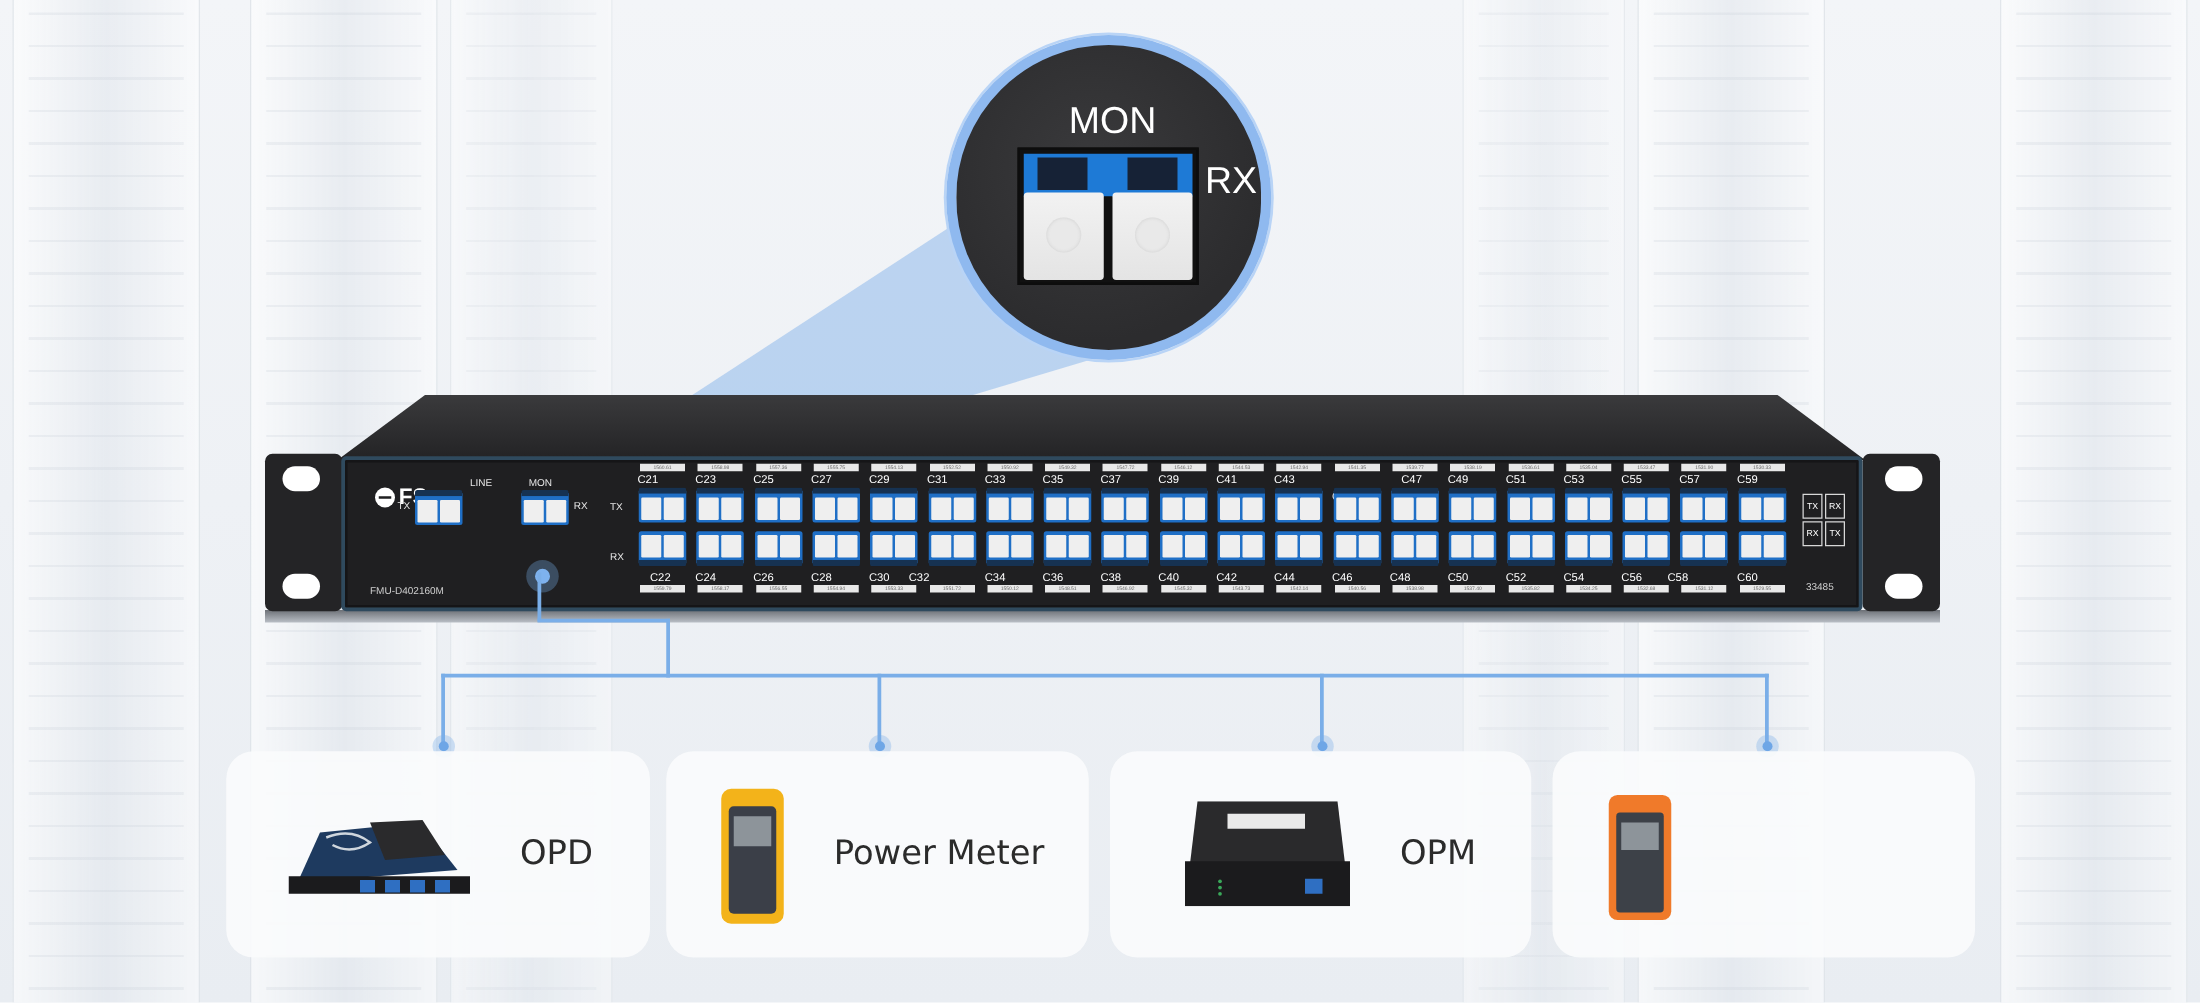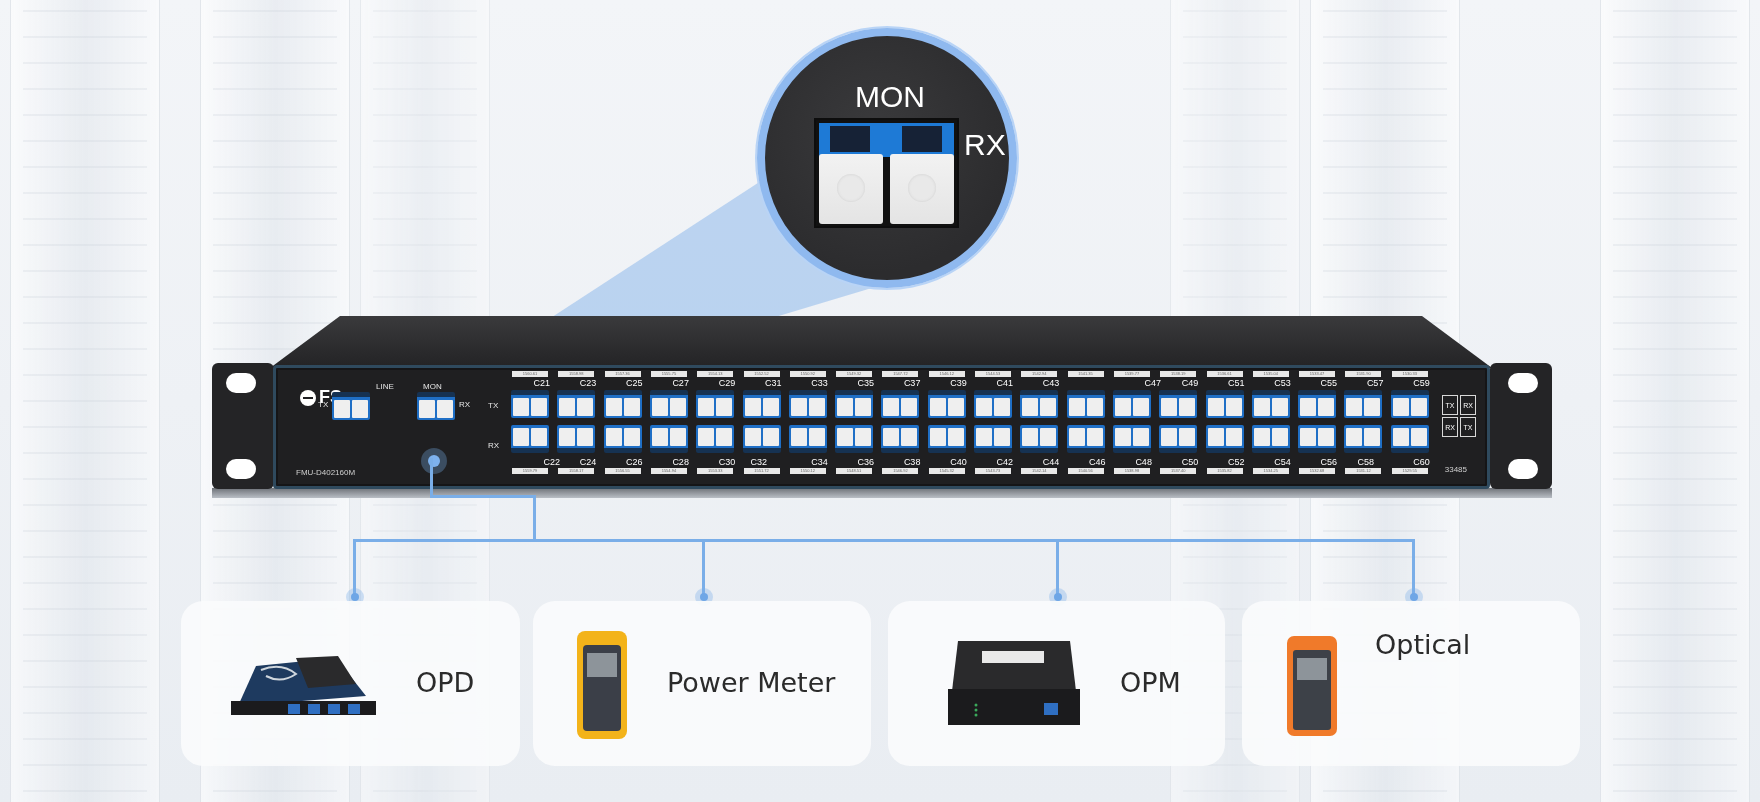--- a/index.html
+++ b/index.html
@@ -31,21 +31,21 @@
   .panel-base{position:absolute;left:212px;top:488px;width:1340px;height:10px;background:linear-gradient(180deg,#6d7177,#b9bec5)}
   .logo{position:absolute;left:24px;top:19px;color:#fff;font-weight:bold;font-size:18px;display:flex;align-items:center;gap:3px;font-family:"Liberation Sans",sans-serif}
   .logo .mark{width:16px;height:16px;border-radius:50%;background:#fff;position:relative}
   .logo .mark::after{content:"";position:absolute;left:3px;right:3px;top:7px;height:2px;background:#1f1f21}
   .small-lbl{position:absolute;color:#e6e6e6;font-size:8px;font-family:"Liberation Sans",sans-serif}
   .duplex{position:absolute;width:38px;height:28px;background:#1f6fc6;border-radius:2px;display:flex;gap:2px;padding:3px 2px 2px}
   .duplex .p{flex:1;background:#efefef;border-radius:1px}
   .duplex.top{border-top:5px solid #163252}
   .duplex.bot{border-bottom:5px solid #163252}
   .wl{position:absolute;width:36px;height:6px;background:#e8e8e8;color:#666;font-size:4px;line-height:6px;text-align:center;font-family:"Liberation Sans",sans-serif}
-  .chan{position:absolute;color:#fff;font-size:9px;font-family:"Liberation Sans",sans-serif;width:40px;text-align:right}
+  .chan{position:absolute;color:#fff;font-size:9px;font-family:"Liberation Sans",sans-serif;width:40px;text-align:left}
   .mon-led{position:absolute;left:145px;top:80px;width:26px;height:26px;border-radius:50%;background:#3b4d61}
   .mon-led::after{content:"";position:absolute;left:7px;top:7px;width:12px;height:12px;border-radius:50%;background:#7eb2ee}
   .model{position:absolute;left:20px;top:100px;color:#cfcfcf;font-size:8px;font-family:"Liberation Sans",sans-serif}
   .serial{position:absolute;right:20px;top:97px;color:#cfcfcf;font-size:8px;font-family:"Liberation Sans",sans-serif}
   .dirbox{position:absolute;left:1166px;top:27px;width:34px;height:42px;display:grid;grid-template-columns:1fr 1fr;grid-template-rows:1fr 1fr;gap:2px}
   .dirbox span{border:1px solid #d8d8d8;color:#fff;font-size:7px;display:flex;align-items:center;justify-content:center;font-family:"Liberation Sans",sans-serif}
   
   .line{position:absolute;background:#7aaee8}
   .dot{position:absolute;width:18px;height:18px;border-radius:50%;background:rgba(122,174,232,0.35)}
   .dot::after{content:"";position:absolute;left:5px;top:5px;width:8px;height:8px;border-radius:50%;background:#6ea6e6}
@@ -431,15 +431,14 @@
   <span class="label" style="position:absolute;left:232px">OPM</span>
 </div>
 
 <div class="card" style="left:1242px;width:338px">
   <div class="osa-body" style="left:45px;top:35px">
     <div class="scr">
         <div class="lcd" style="left:4px;top:8px"></div>
       </div>
   </div>
   <div class="label" style="position:absolute;left:133px;top:28px">
-    <div>Optical</div>
   </div>
 </div>
 
 </body></html>

